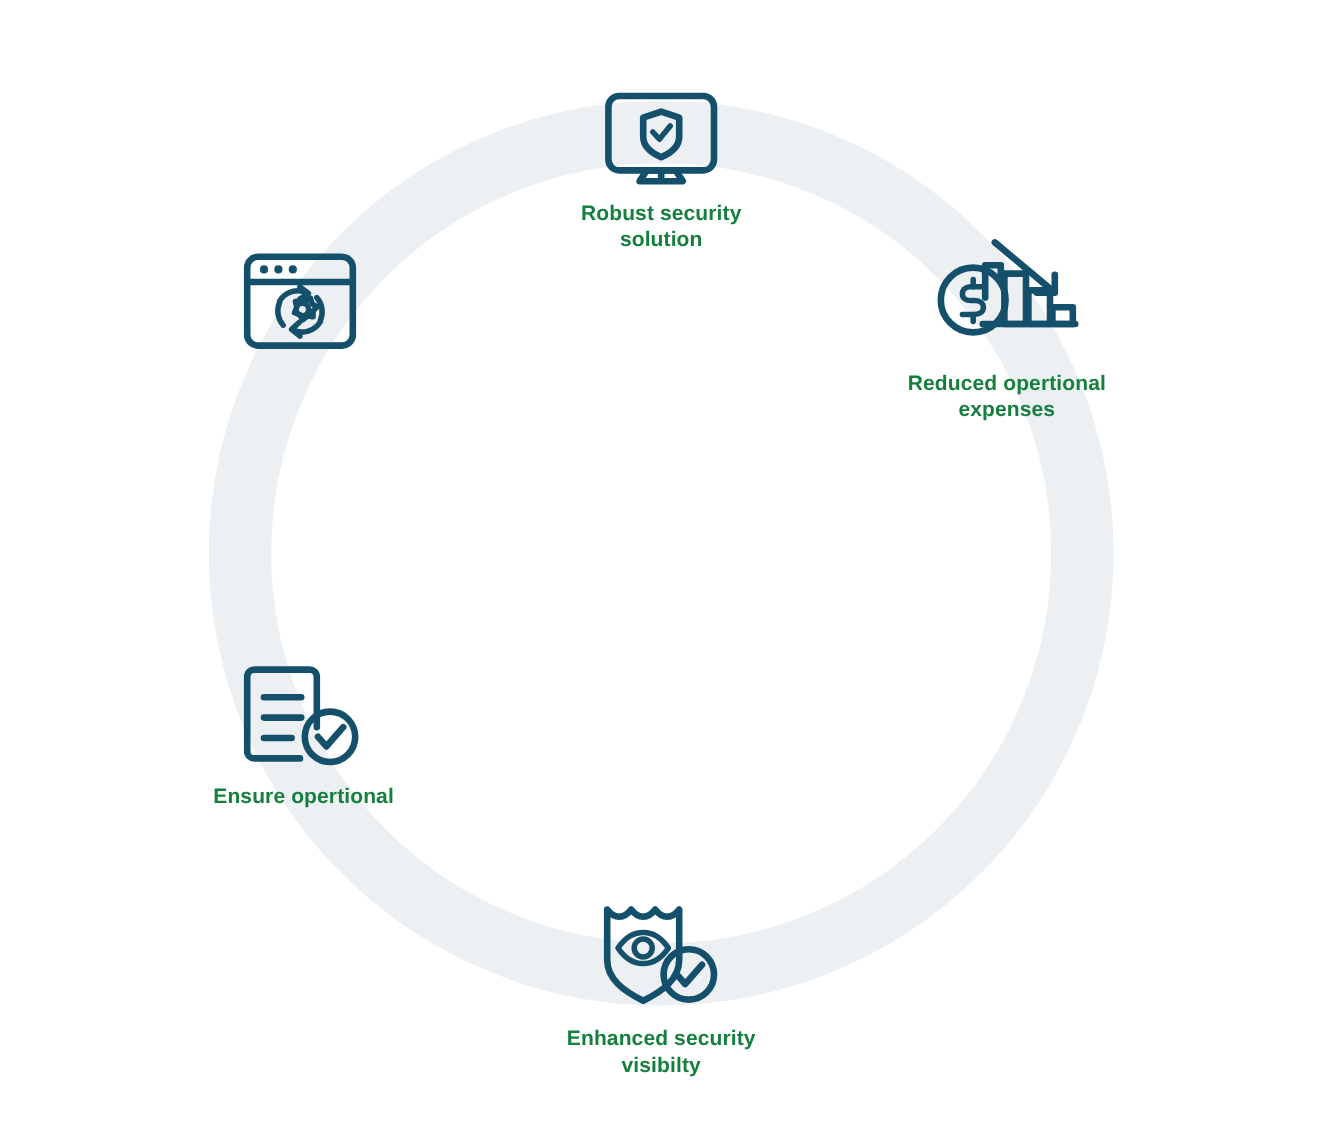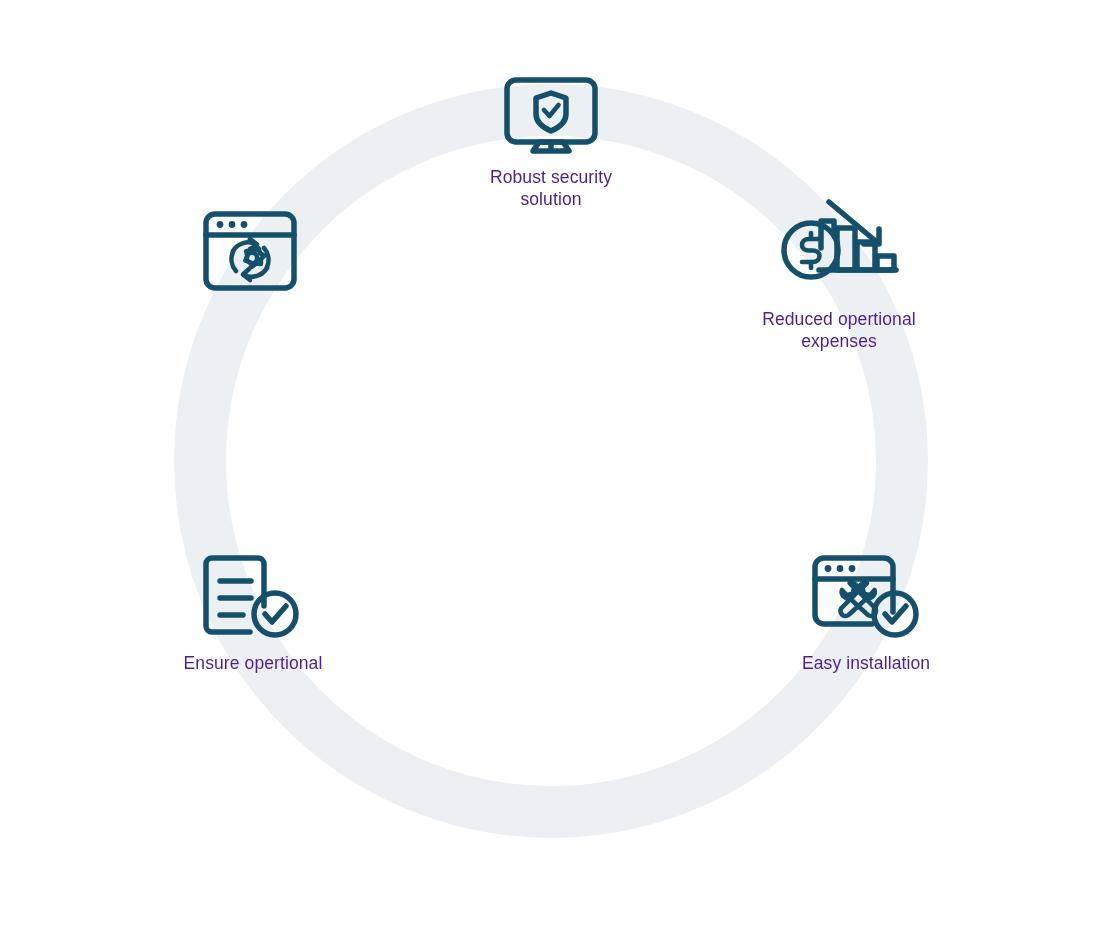--- a/index.html
+++ b/index.html
@@ -40,23 +40,23 @@
   }
   .node .icon-wrap {
     display: flex;
     align-items: flex-end;
     justify-content: center;
     height: 92px;
   }
   .node .caption {
     margin-top: 12px;
     font-size: 17.5px;
-    font-weight: 400;
+    font-weight: 700;
     line-height: 1.28;
-    color: #4c1d95;
+    color: #15803d;
     letter-spacing: 0.1px;
     white-space: pre-line;
   }
   svg { display: block; overflow: visible; }
   .st { fill: none; stroke: #14506b; stroke-width: 5.5; stroke-linecap: round; stroke-linejoin: round; }
   .st-thin { fill: none; stroke: #14506b; stroke-width: 4.6; stroke-linecap: round; stroke-linejoin: round; }
   .dot { fill: #14506b; }
 </style>
 </head>
 <body>
@@ -96,39 +96,34 @@
         <circle class="st" cx="30" cy="54" r="27"></circle>
         <path class="st-thin" d="M38 43 H28 c-4.5 0 -7 2.6 -7 5.9 s2.5 5.6 7 5.6 h3.5 c4.5 0 7 2.4 7 5.6 s-2.5 5.9 -7 5.9 H21"></path>
         <line class="st-thin" x1="30" y1="37" x2="30" y2="43"></line>
         <line class="st-thin" x1="30" y1="66" x2="30" y2="72"></line>
       </svg>
     </div>
     <div class="caption">Reduced opertional
 expenses</div>
   </div>
 
-  <div class="node" style="left:866px; top:548px;">
+
+  <div class="node" style="left:551px; top:750px;">
     <div class="icon-wrap">
-      <svg width="110" height="86" viewBox="0 0 110 86" aria-hidden="true">
-        <path class="st" d="M82 58 V13 c0 -5 -4 -9 -9 -9 H13 c-5 0 -9 4 -9 9 v48 c0 5 4 9 9 9 h48"></path>
-        <line class="st" x1="4" y1="25" x2="82" y2="25"></line>
-        <circle class="dot" cx="17" cy="14.5" r="3.4"></circle>
-        <circle class="dot" cx="29" cy="14.5" r="3.4"></circle>
-        <circle class="dot" cx="41" cy="14.5" r="3.4"></circle>
-
-        <path class="st-thin" d="M31 36 a6.5 6.5 0 0 0 7.6 8.2 L57 61 a5 5 0 0 0 7 -7 L46.6 36.4 A6.5 6.5 0 0 0 38.6 29 l4.6 4.6 -1.6 6 -6 1.6 Z"></path>
-        <path class="st-thin" d="M63.5 36 a6.5 6.5 0 0 1 -7.6 8.2 L37.5 61 a5 5 0 0 1 -7 -7 L48 36.4 A6.5 6.5 0 0 1 56 29 l-4.6 4.6 1.6 6 6 1.6 Z"></path>
-
-        <circle class="st" cx="84" cy="60" r="21"></circle>
-        <polyline class="st" points="74,60 81,68 95,52"></polyline>
+      <svg width="106" height="92" viewBox="0 0 106 92" aria-hidden="true">
+        <path class="st" d="M8 8 c6 8 14 8 20 0 c6 8 14 8 20 0 c6 8 14 8 20 0 V50 c0 16 -14 26 -30 34 C22 76 8 66 8 50 Z"></path>
+        <path class="st-thin" d="M17 40 c6 -9 14 -13 21 -13 s15 4 21 13 c-6 9 -14 13 -21 13 s-15 -4 -21 -13 Z"></path>
+        <circle class="st-thin" cx="38" cy="40" r="7.5"></circle>
+        <circle class="st" cx="76" cy="62" r="21"></circle>
+        <polyline class="st" points="66,62 73,70 87,54"></polyline>
       </svg>
     </div>
-    <div class="caption">Easy installation</div>
+    <div class="caption">Enhanced security
+visibilty</div>
   </div>
-
 
   <div class="node" style="left:253px; top:548px;">
     <div class="icon-wrap">
       <svg width="104" height="86" viewBox="0 0 104 86" aria-hidden="true">
         <path class="st" d="M63 52 V10 c0 -3.5 -2.8 -6 -6 -6 H11 c-3.3 0 -6 2.5 -6 6 v62 c0 3.4 2.7 6 6 6 h38"></path>
         <line class="st" x1="19" y1="27" x2="50" y2="27"></line>
         <line class="st" x1="19" y1="44" x2="50" y2="44"></line>
         <line class="st" x1="19" y1="61" x2="42" y2="61"></line>
         <circle class="st" cx="74" cy="60" r="21"></circle>
         <polyline class="st" points="64,60 71,68 85,52"></polyline>

